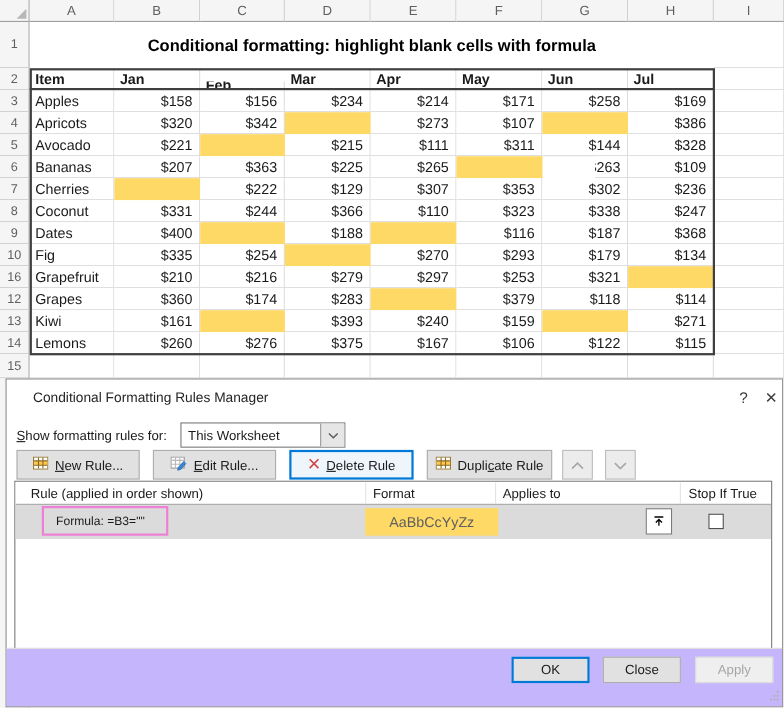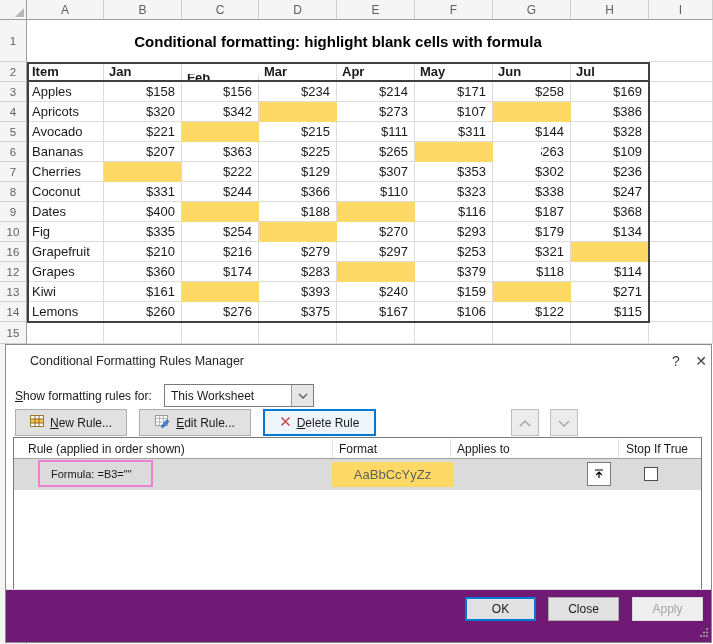--- a/index.html
+++ b/index.html
@@ -70,21 +70,21 @@
       box-sizing:border-box;display:flex;align-items:center;}
   .formula-text{padding-left:11px;font-size:11px;color:#1a1a1a;}
   .fmt-swatch{position:absolute;left:318px;top:3px;width:121px;height:25px;background:#FFD966;
       display:flex;align-items:center;justify-content:center;font-size:13px;color:#5f5f5f;}
   .applies-input{position:absolute;left:445px;top:3px;width:128px;height:24px;border:1px solid #7a7a7a;
       box-sizing:border-box;font-family:"Liberation Sans",sans-serif;font-size:11px;padding:0 0 0 4px;color:#1a1a1a;background:#fff;}
   .range-btn{position:absolute;left:573px;top:3px;width:24px;height:24px;border:1px solid #7a7a7a;
       background:#fff;box-sizing:border-box;display:flex;align-items:center;justify-content:center;}
   .stop-checkbox{position:absolute;left:630px;top:8px;width:14px;height:14px;border:1px solid #4d4d4d;
       background:#fff;box-sizing:border-box;}
-  .dlg-footer{position:absolute;left:0;right:0;bottom:0;height:52px;background:#701a75;border-top:1px solid #dfdfdf;}
+  .dlg-footer{position:absolute;left:0;right:0;bottom:0;height:52px;background:#c4b5fd;border-top:1px solid #dfdfdf;}
   .fbtn{position:absolute;top:7px;width:71px;height:24px;display:flex;align-items:center;justify-content:center;
       font-size:12px;box-sizing:border-box;}
   .btn-ok{left:459px;background:#e1e1e1;border:2px solid #0078d7;color:#1a1a1a;}
   .btn-close2{left:542px;background:#e1e1e1;border:1px solid #adadad;color:#1a1a1a;}
   .btn-apply{left:626px;background:#efefef;border:1px solid #d9d9d9;color:#a6a6a6;}
   .grip{position:absolute;right:2px;bottom:2px;}
 </style>
 </head>
 <body>
 
@@ -287,20 +287,30 @@
       <span><span class="u">E</span><span>dit Rule...</span></span>
     </div>
     <div class="btn btn-del">
       <span>
         <svg width="11" height="11" viewBox="0 0 11 11">
             <path d="M1.5 1.5 L9.5 9.5 M9.5 1.5 L1.5 9.5" stroke="#d04545" stroke-width="1.5" fill="none"></path>
           </svg>
       </span>
       <span><span class="u">D</span><span>elete Rule</span></span>
     </div>
+    <div class="btn btn-dup">
+      <span>
+        <svg width="14" height="12" viewBox="0 0 14 12">
+            <rect x="0.5" y="0.5" width="13" height="11" fill="#fff" stroke="#9a7a33"></rect>
+            <rect x="1" y="4" width="12" height="4" fill="#ffc84a"></rect>
+            <path d="M1 4 H13 M1 8 H13 M5 1 V11 M9 1 V11" stroke="#8a6a26" stroke-width="1" fill="none"></path>
+          </svg>
+      </span>
+      <span><span>Dupli</span><span class="u">c</span><span>ate Rule</span></span>
+    </div>
     <div class="btn btn-up">
       <span><svg width="12" height="7" viewBox="0 0 12 7">
             <polyline points="1,6 6,1 11,6" fill="none" stroke="#a8a8a8" stroke-width="1.5"></polyline>
           </svg></span>
     </div>
     <div class="btn btn-down">
       <span><svg width="12" height="7" viewBox="0 0 12 7">
             <polyline points="1,1 6,6 11,1" fill="none" stroke="#a8a8a8" stroke-width="1.5"></polyline>
           </svg></span>
     </div>

